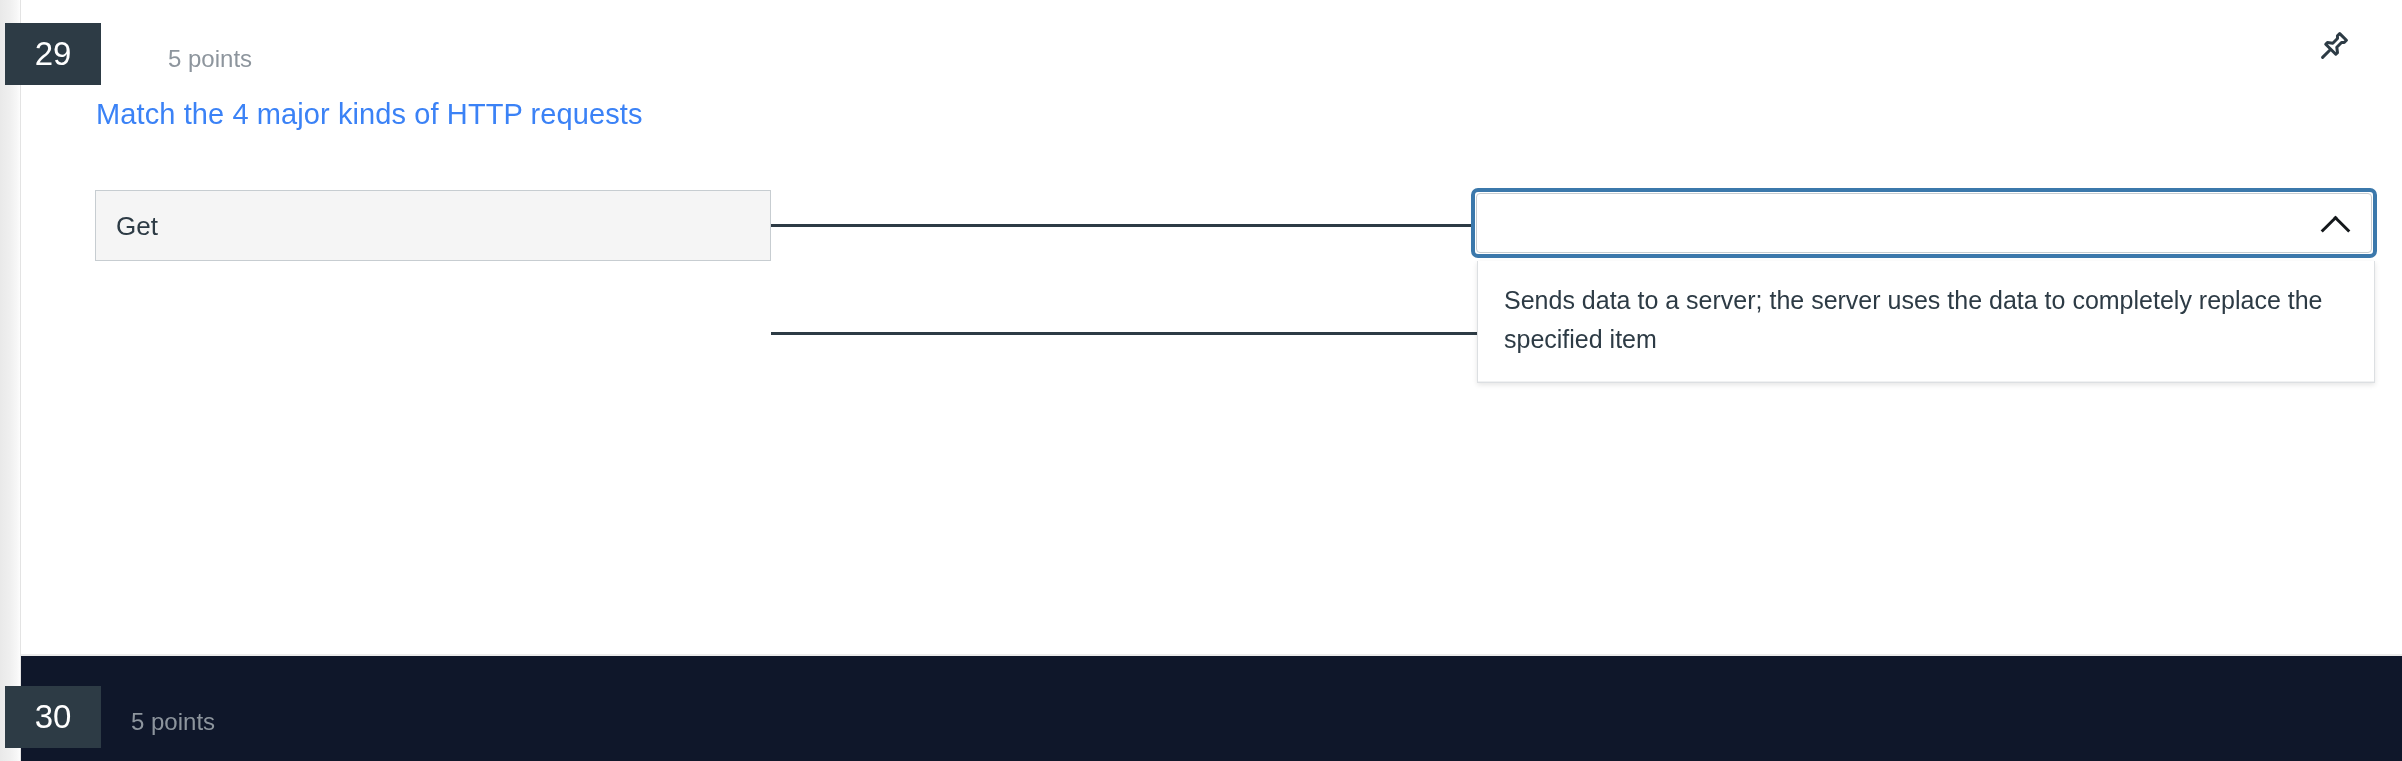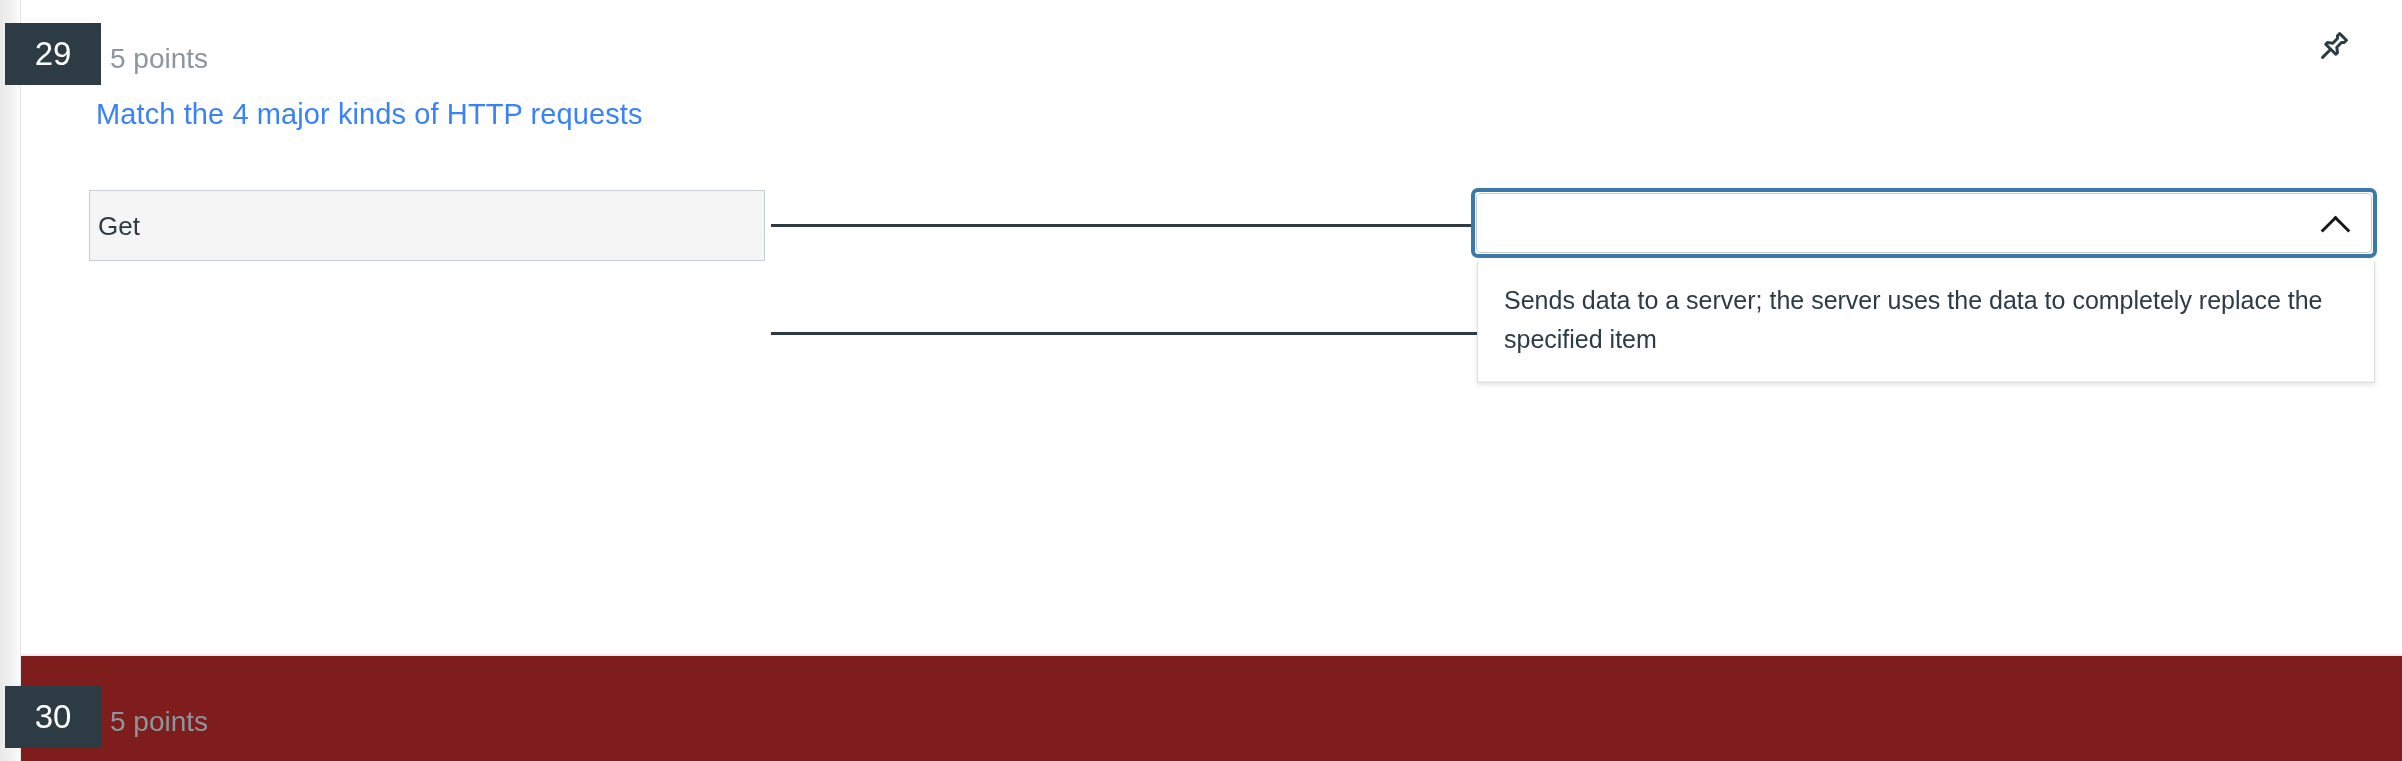--- a/index.html
+++ b/index.html
@@ -42,36 +42,37 @@
     height: 655px;
     background: #ffffff;
   }
 
   .q-header {
     position: absolute;
     left: 0; top: 38px;
     height: 42px;
     display: flex;
     align-items: center;
+    gap: 37px;
   }
   .q-number {
     width: 96px; height: 62px;
     margin-left: -16px;
     margin-top: -10px;
     background: #2d3b45;
     color: #ffffff;
     font-size: 33px;
     line-height: 62px;
     text-align: center;
     font-family: "Liberation Sans", sans-serif;
   }
   .q-points {
-    margin-left: 9px;
+    margin-left: 30px;
     color: #8d959d;
-    font-size: 28px;
+    font-size: 24px;
     line-height: 30px;
     font-family: "Liberation Sans", sans-serif;
   }
 
   .q-text {
     position: absolute;
     left: 75px; top: 97px;
     font-size: 29px;
     line-height: 34px;
     color: #3b82f6;
@@ -84,28 +85,28 @@
     left: 0; top: 190px;
     width: 2381px;
   }
   .match-row {
     position: relative;
     height: 71px;
     margin-bottom: 37px;
   }
   .prompt-box {
     position: absolute;
-    left: 68px; top: 0;
+    left: 74px; top: 0;
     width: 676px;
     height: 71px;
     background: #f5f5f5;
     border: 1px solid #c7cdd1;
     display: flex;
     align-items: center;
-    padding-left: 8px;
+    padding-left: 20px;
   }
   .prompt-label {
     font-size: 26px;
     color: #2d3b45;
     line-height: 32px;
   }
   .connector {
     position: absolute;
     left: 750px;
     top: 34px;
@@ -215,21 +216,21 @@
     width: 2381px;
     height: 2px;
     background: #ebebeb;
   }
   .question-block-2 {
     position: absolute;
     left: 21px;
     top: 656px;
     width: 2381px;
     height: 105px;
-    background: #7f1d1d;
+    background: #0f172a;
   }
   .q-header-2 {
     position: absolute;
     left: 0; top: 40px;
     display: flex;
     align-items: center;
   }
 </style>
 </head>
 <body>

